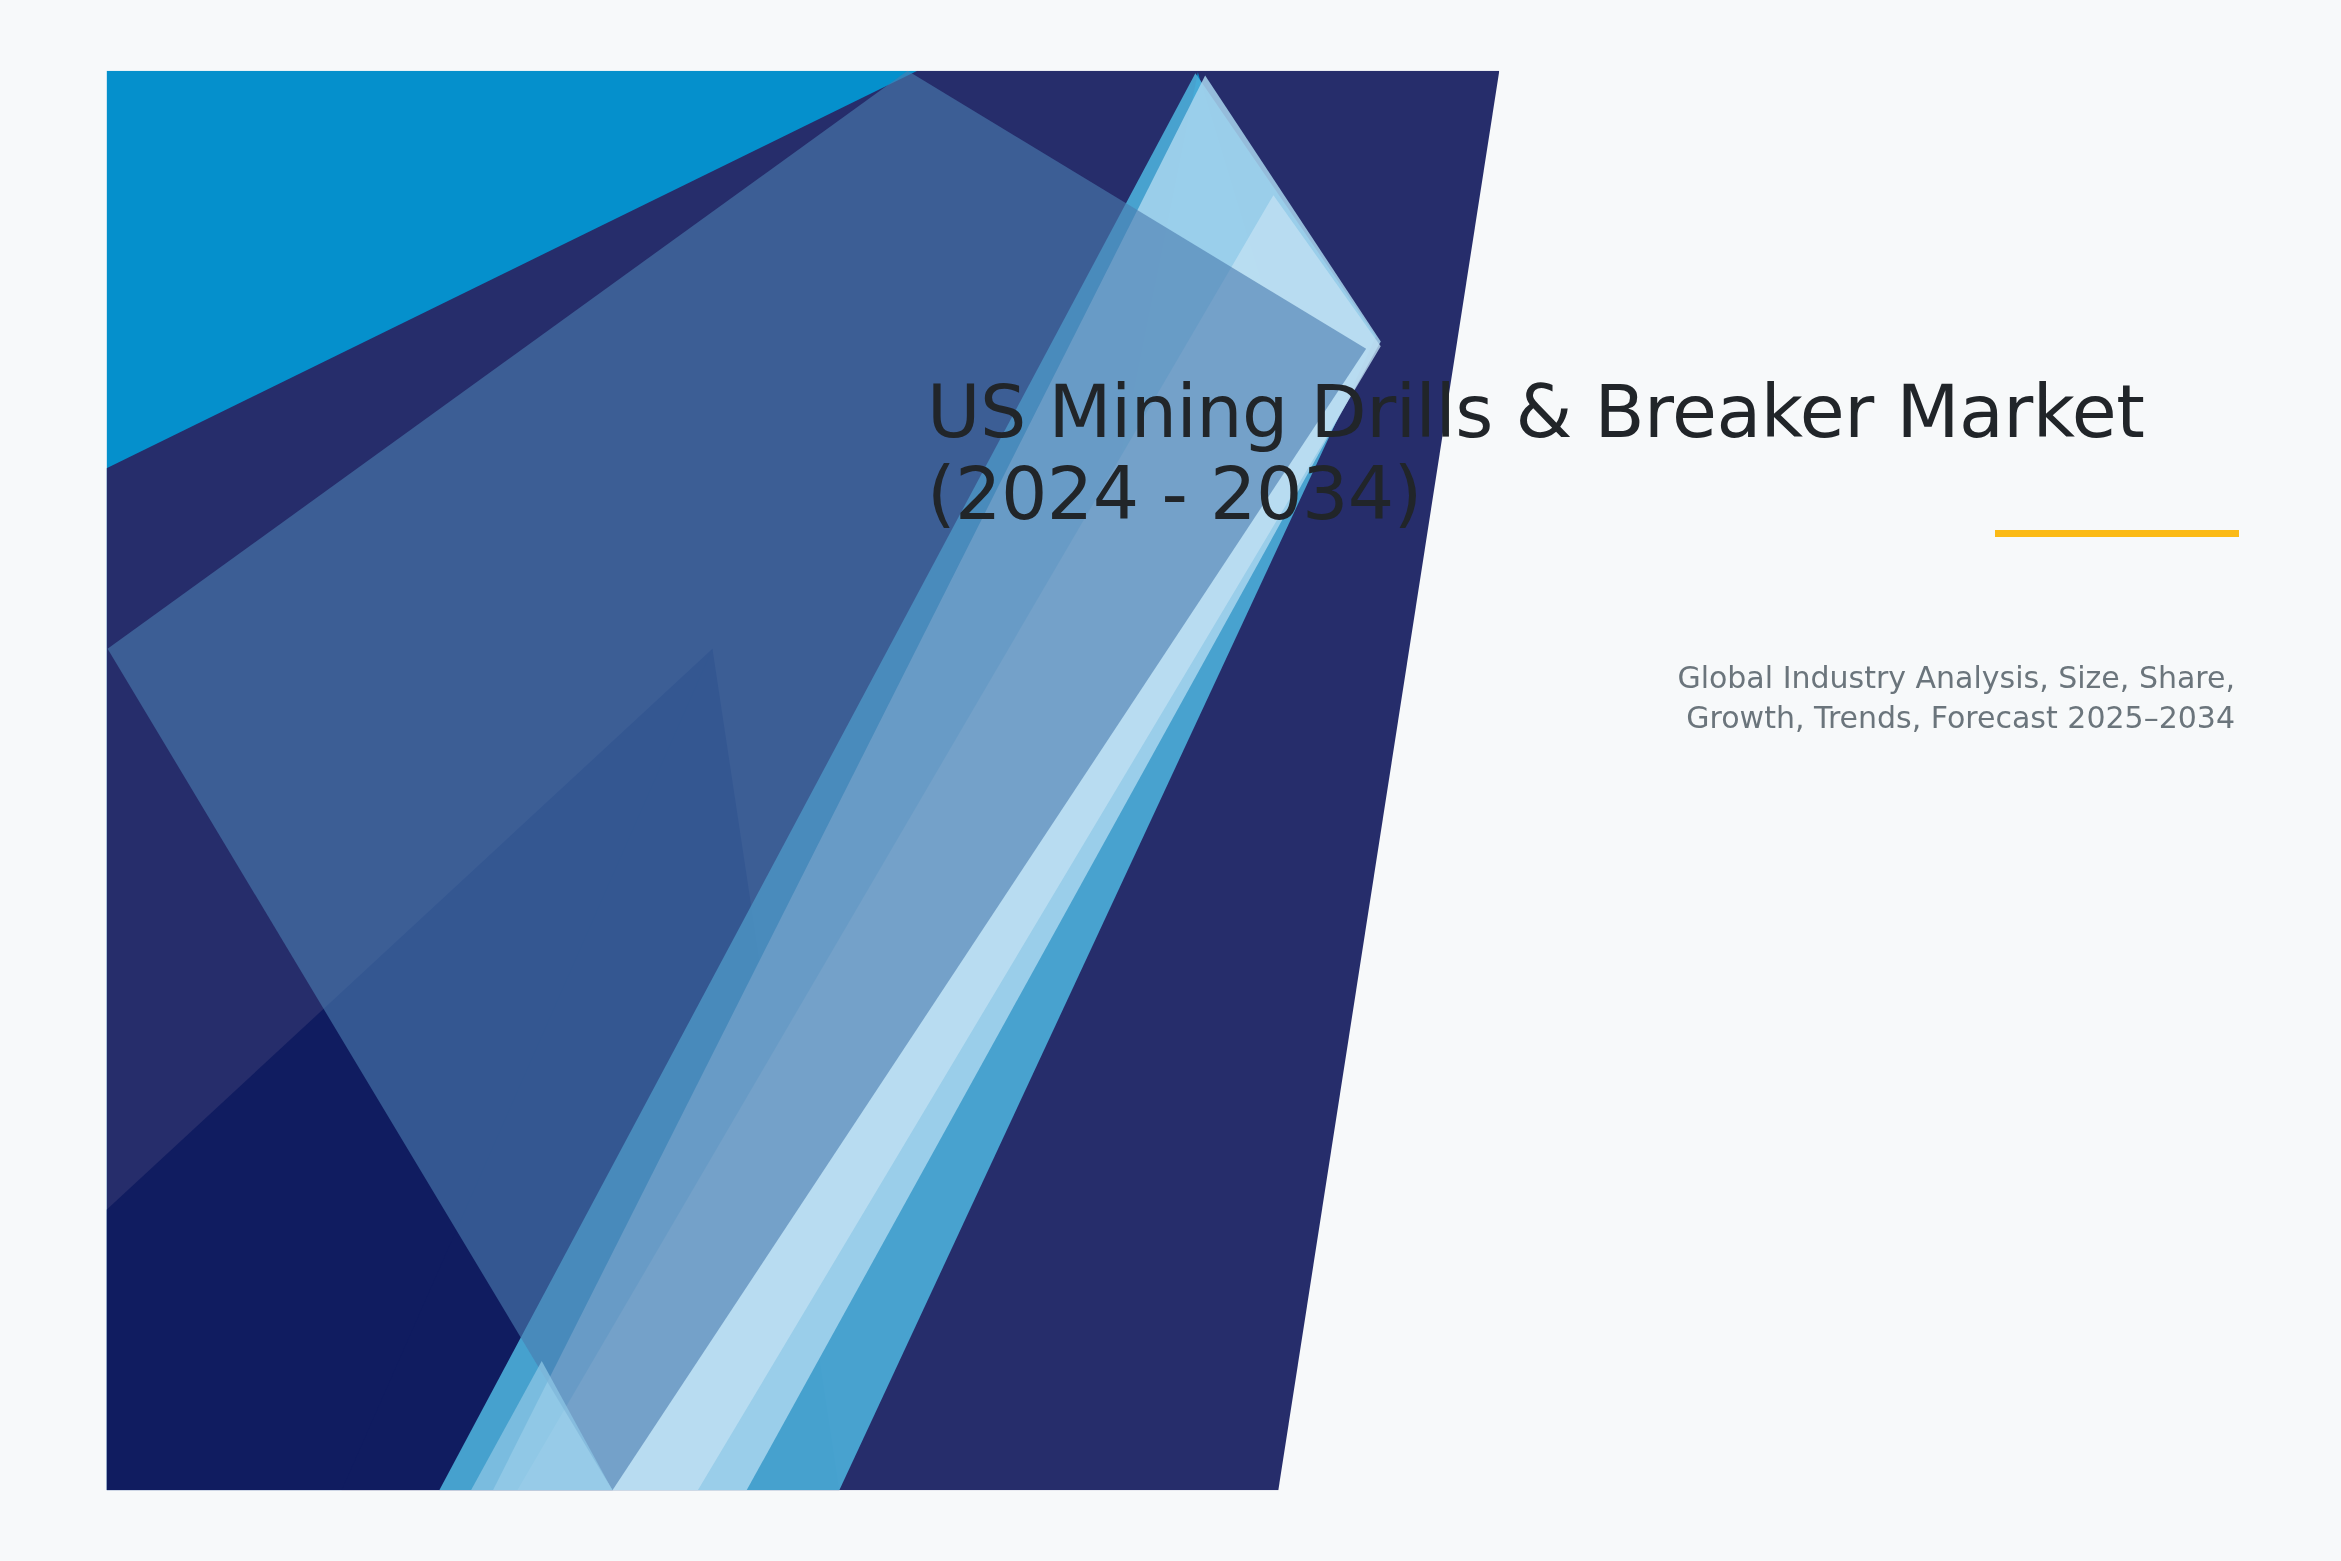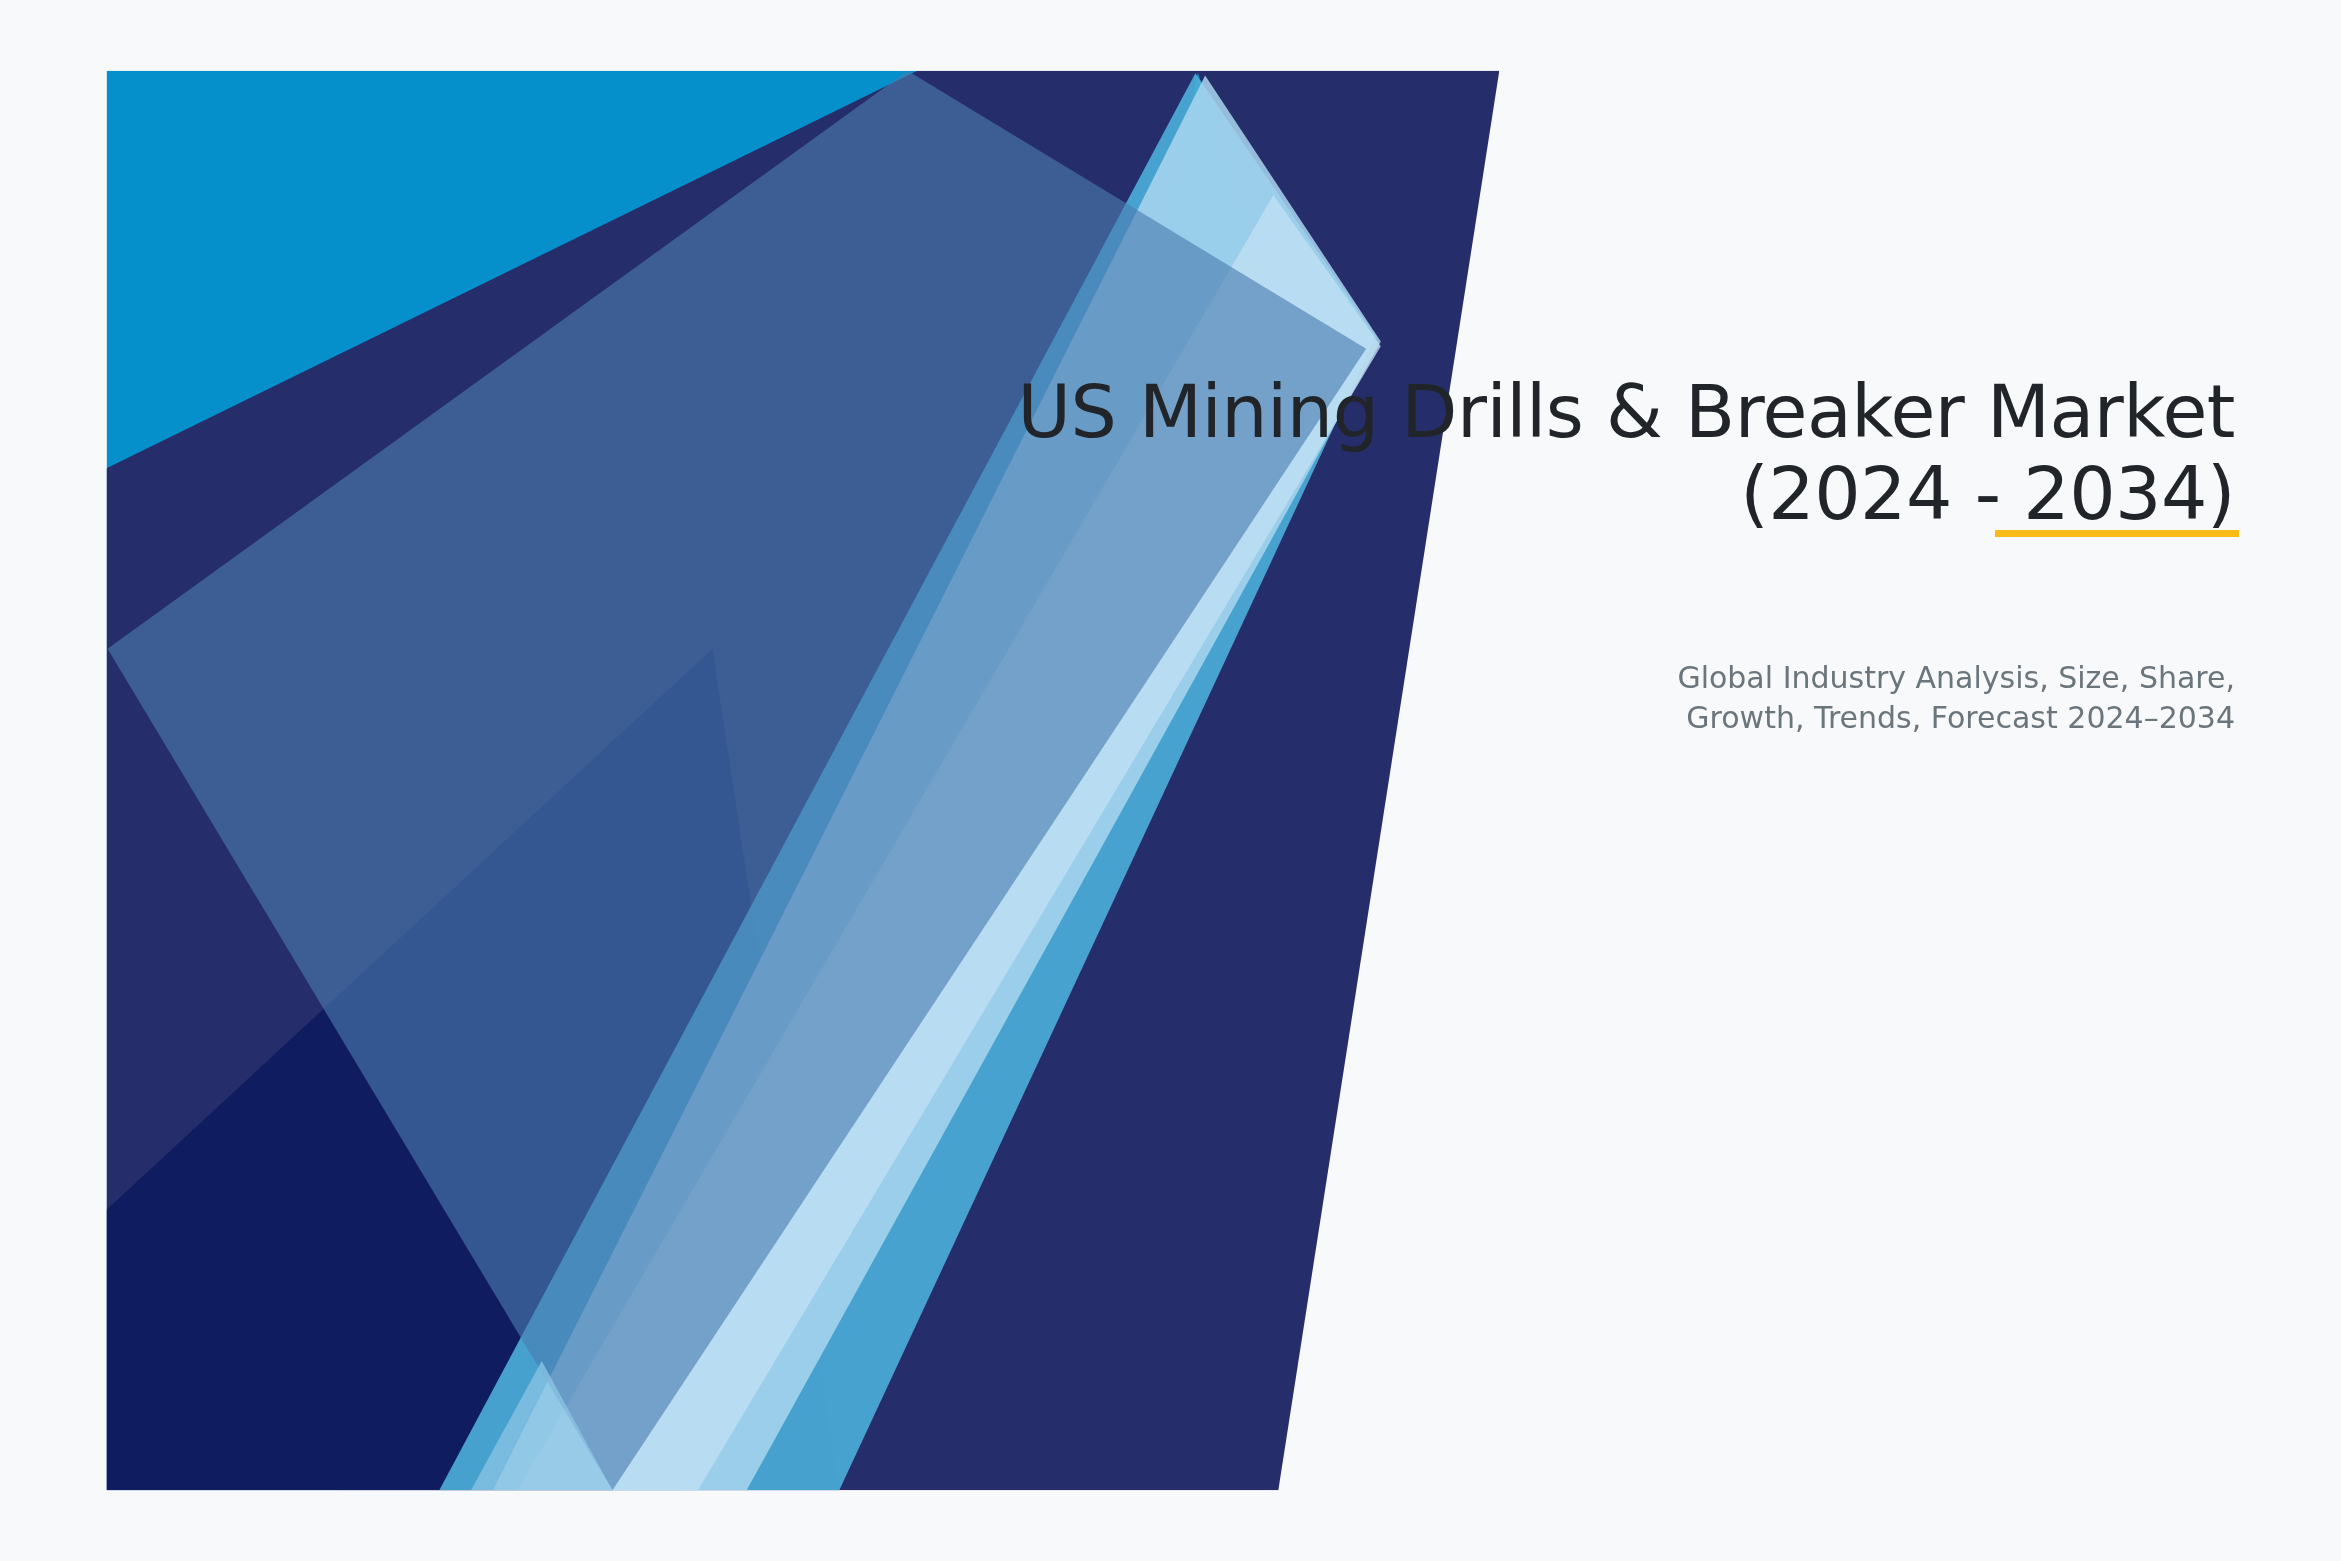--- a/index.html
+++ b/index.html
@@ -41,21 +41,21 @@
     text-align: right;
   }
   #cover-title {
     margin: 0;
     font-family: "DejaVu Sans", sans-serif;
     font-weight: 400;
     font-size: 73px;
     line-height: 1.13;
     letter-spacing: -0.5px;
     color: #212529;
-    text-align: right;
+    text-align: left;
     white-space: pre-line;
   }
   #title-accent {
     position: absolute;
     left: 1068px;
     top: 159px;
     width: 244px;
     height: 7.3px;
     background: #fbba16;
   }
@@ -113,18 +113,18 @@
   </div>
 
   <div id="text-block">
 
     <h1 id="cover-title">US Mining Drills &amp; Breaker Market
 (2024 - 2034)</h1>
 
     <div id="title-accent"></div>
 
     <p id="cover-subtitle">Global Industry Analysis, Size, Share,
-Growth, Trends, Forecast 2024–2034</p>
+Growth, Trends, Forecast 2025–2034</p>
 
   </div>
 
 </div>
 
 
 </body></html>

